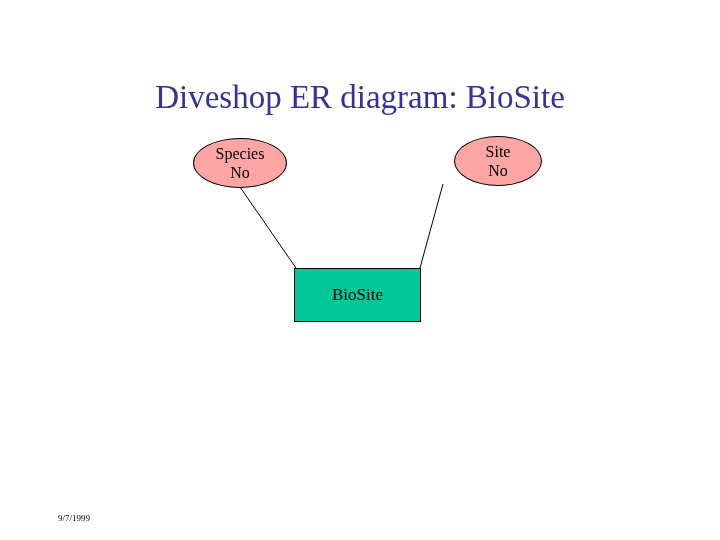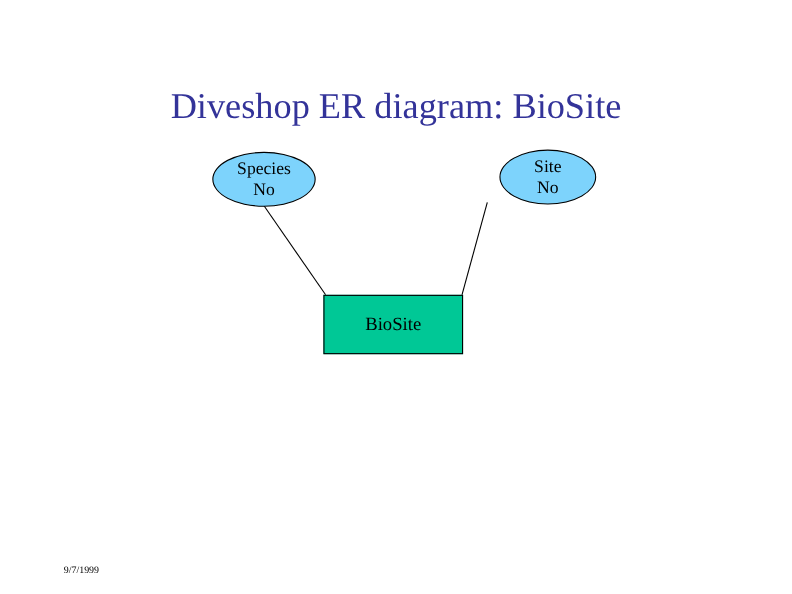--- a/index.html
+++ b/index.html
@@ -32,21 +32,21 @@
   #connector-layer {
     position: absolute;
     left: 0;
     top: 0;
     width: 720px;
     height: 540px;
   }
   .node-ellipse {
     position: absolute;
     box-sizing: border-box;
-    background: #7dd3fc;
+    background: #fca5a5;
     border: 1px solid #000000;
     border-radius: 50%;
     display: flex;
     flex-direction: column;
     align-items: center;
     justify-content: center;
     color: #000000;
     font-family: "Liberation Serif", "DejaVu Serif", serif;
     font-size: 16px;
     line-height: 19px;

